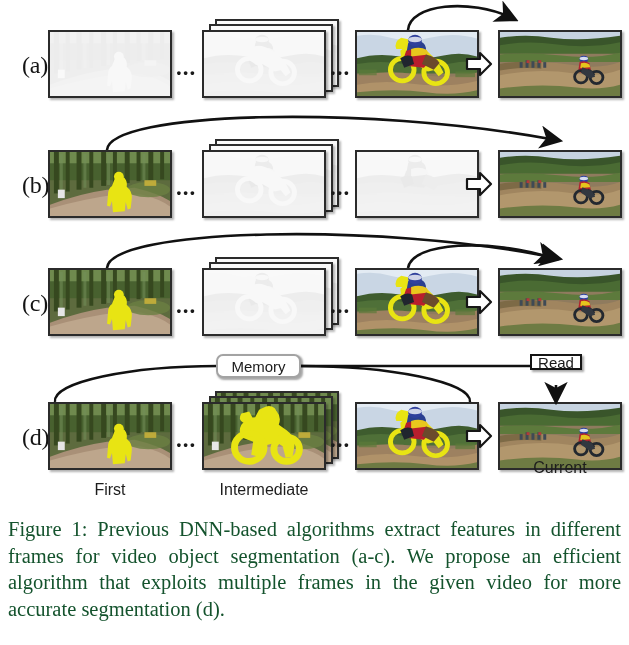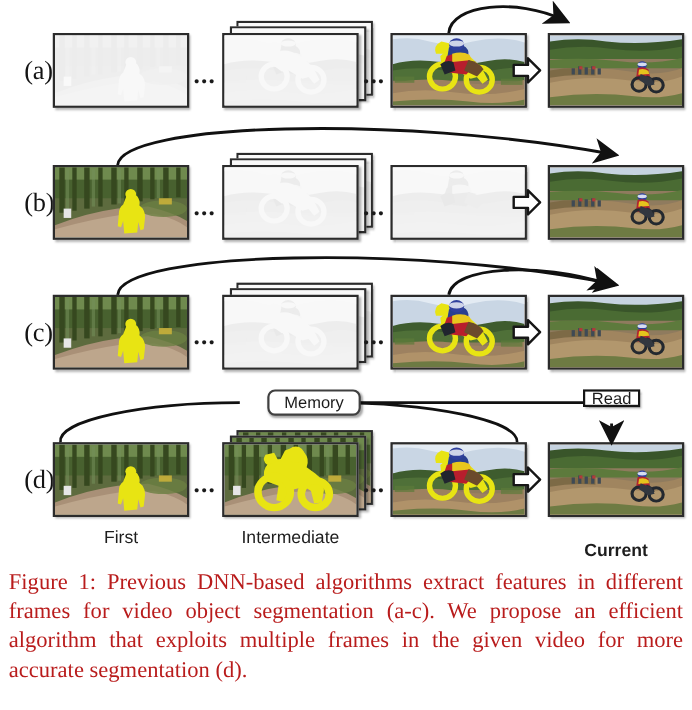--- a/index.html
+++ b/index.html
@@ -87,24 +87,23 @@
     white-space: nowrap;
     font-family: "Liberation Sans", sans-serif;
     font-size: 15px;
     color: #1b1b1b;
     line-height: 1;
     display: flex;
     align-items: center;
     justify-content: center;
   }
   .node-memory {
-    border: 2px solid #404040;
+    border: 2px solid #a3a3a3;
     border-radius: 7px;
     box-shadow: 1.5px 1.5px 2px rgba(0,0,0,0.35);
-    margin-left: 27px;
   }
   .node-read {
     border: 2px solid #151515;
     box-shadow: 2px 2px 2px rgba(0,0,0,0.35);
   }
 
   #arrow-layer, #arrow-layer-d {
     position: absolute;
     left: 0; top: 0;
     width: 629px; height: 510px;
@@ -112,21 +111,21 @@
   }
 
   #caption {
     position: absolute;
     left: 8px;
     top: 516px;
     width: 613px;
     font-family: "Liberation Serif", serif;
     font-size: 20.5px;
     line-height: 1.30;
-    color: #b91c1c;
+    color: #14532d;
     text-align: justify;
     text-justify: inter-word;
   }
   #caption span { display: inline; }
 </style>
 </head>
 <body>
 
 <div id="figure-area">
 
@@ -495,19 +494,19 @@
   <div class="node-box node-memory" style="left:216px; top:354px; width:85px; height:24px;">
     <span>Memory</span>
   </div>
 
   <div class="node-box node-read" style="left:530px; top:354px; width:52px; height:16px;">
     <span>Read</span>
   </div>
 
   <div class="col-label" style="left:202px; top:481px; width:124px;">Intermediate</div>
   <div class="col-label" style="left:48px; top:481px; width:124px;">First</div>
-  <div class="col-label" style="left:498px; top:492px; width:124px;font-weight:bold;">Current</div>
+  <div class="col-label" style="left:498px; top:459px; width:124px;">Current</div>
 
 </div>
 
 <div id="caption">
   <span>Figure 1: Previous DNN-based algorithms extract features in different frames for video object segmentation (a-c). We propose an efficient algorithm that exploits multiple frames in the given video for more accurate segmentation (d).</span>
 </div>
 
 </body></html>

